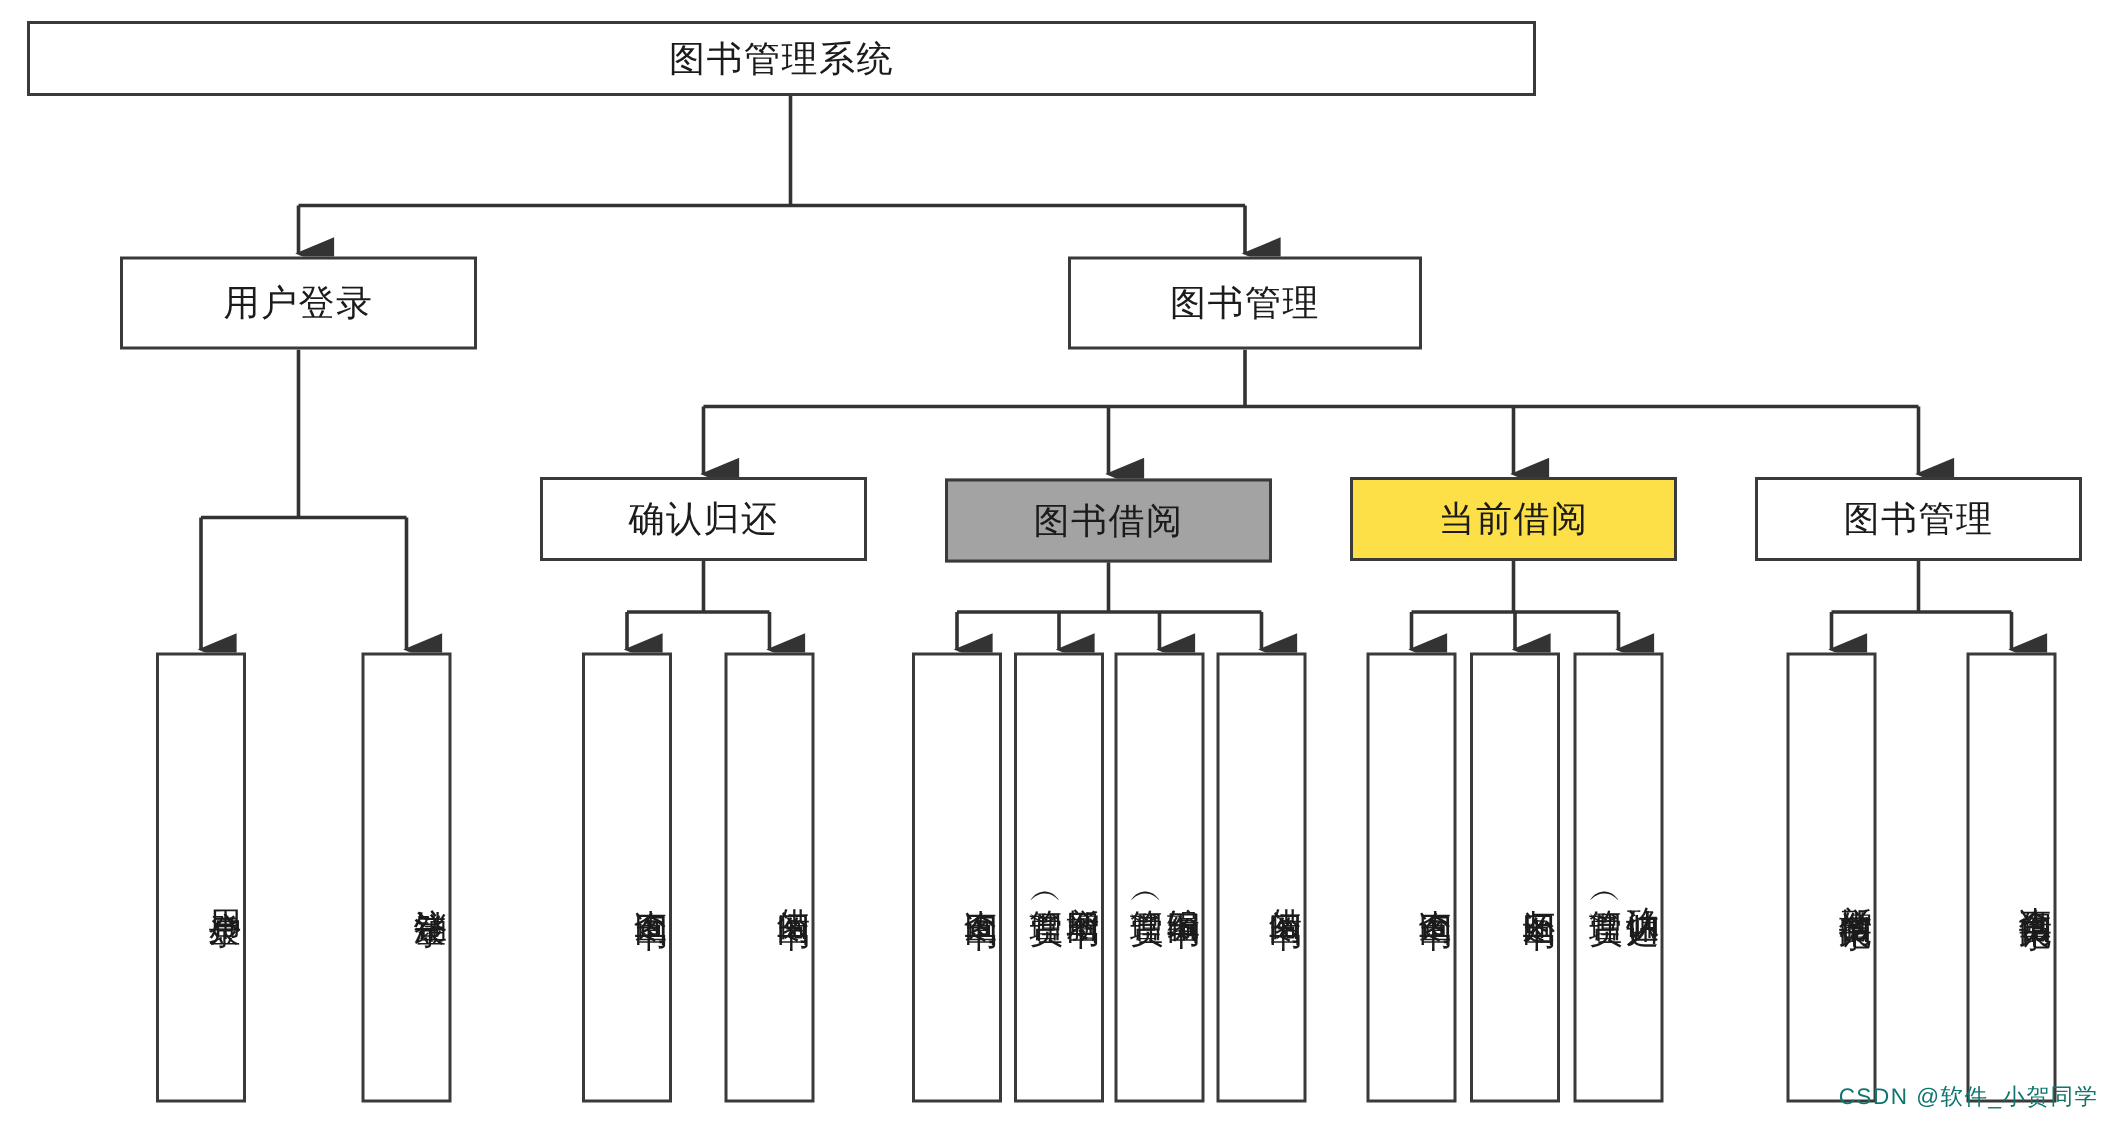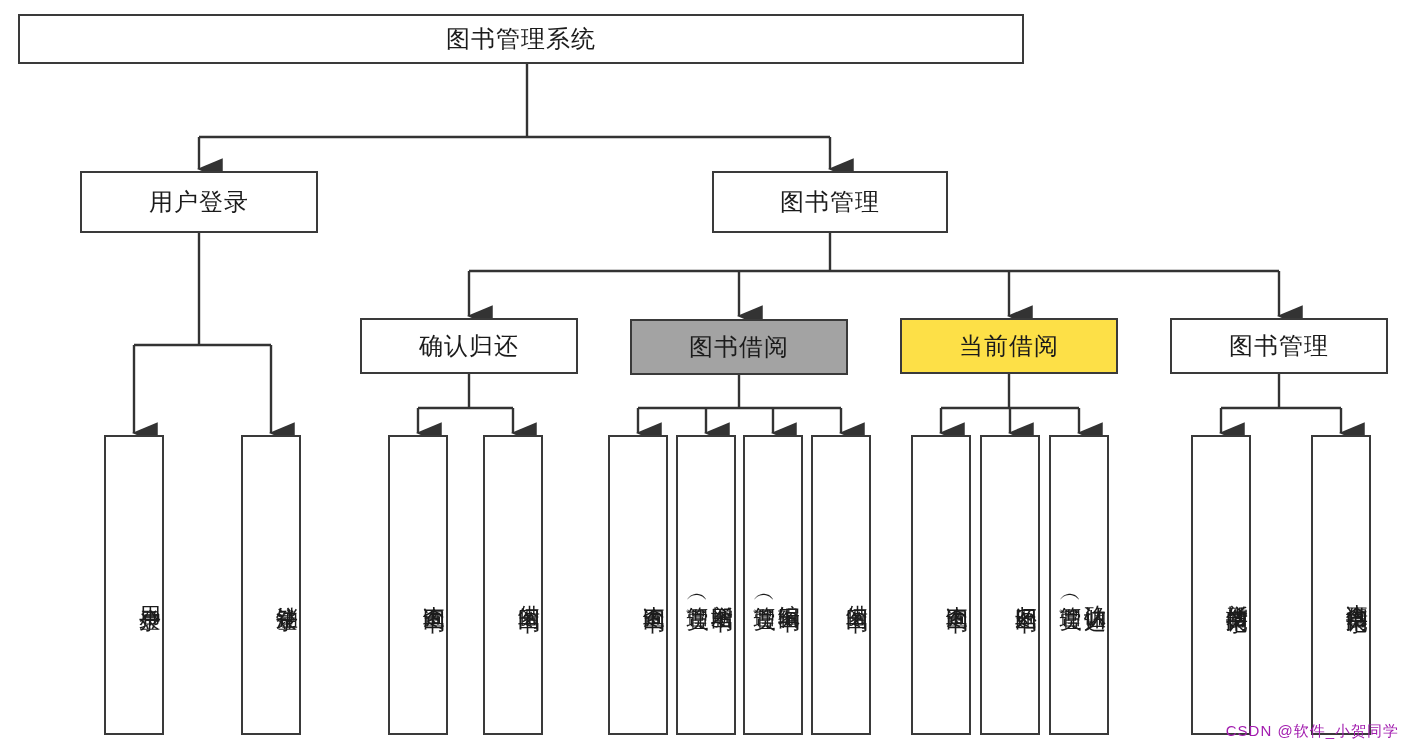--- a/index.html
+++ b/index.html
@@ -17,21 +17,21 @@
   }
   .node-h{font-size:24px;letter-spacing:1px;}
   .node-v{
     writing-mode:vertical-rl;text-orientation:upright;
     font-size:22px;line-height:1.12;letter-spacing:2px;
     align-items:flex-start;justify-content:center;
     padding-top:14px;white-space:pre;
   }
   #watermark{
     position:absolute;right:6px;bottom:6px;
-    font-size:15px;color:#a21caf;letter-spacing:1px;
+    font-size:15px;color:#0f766e;letter-spacing:1px;
     user-select:none;
   }
 </style>
 </head>
 <body>
 
 <div id="diagram-root">
 
   <svg id="wires" viewBox="0 0 1405 747">
     <defs>

